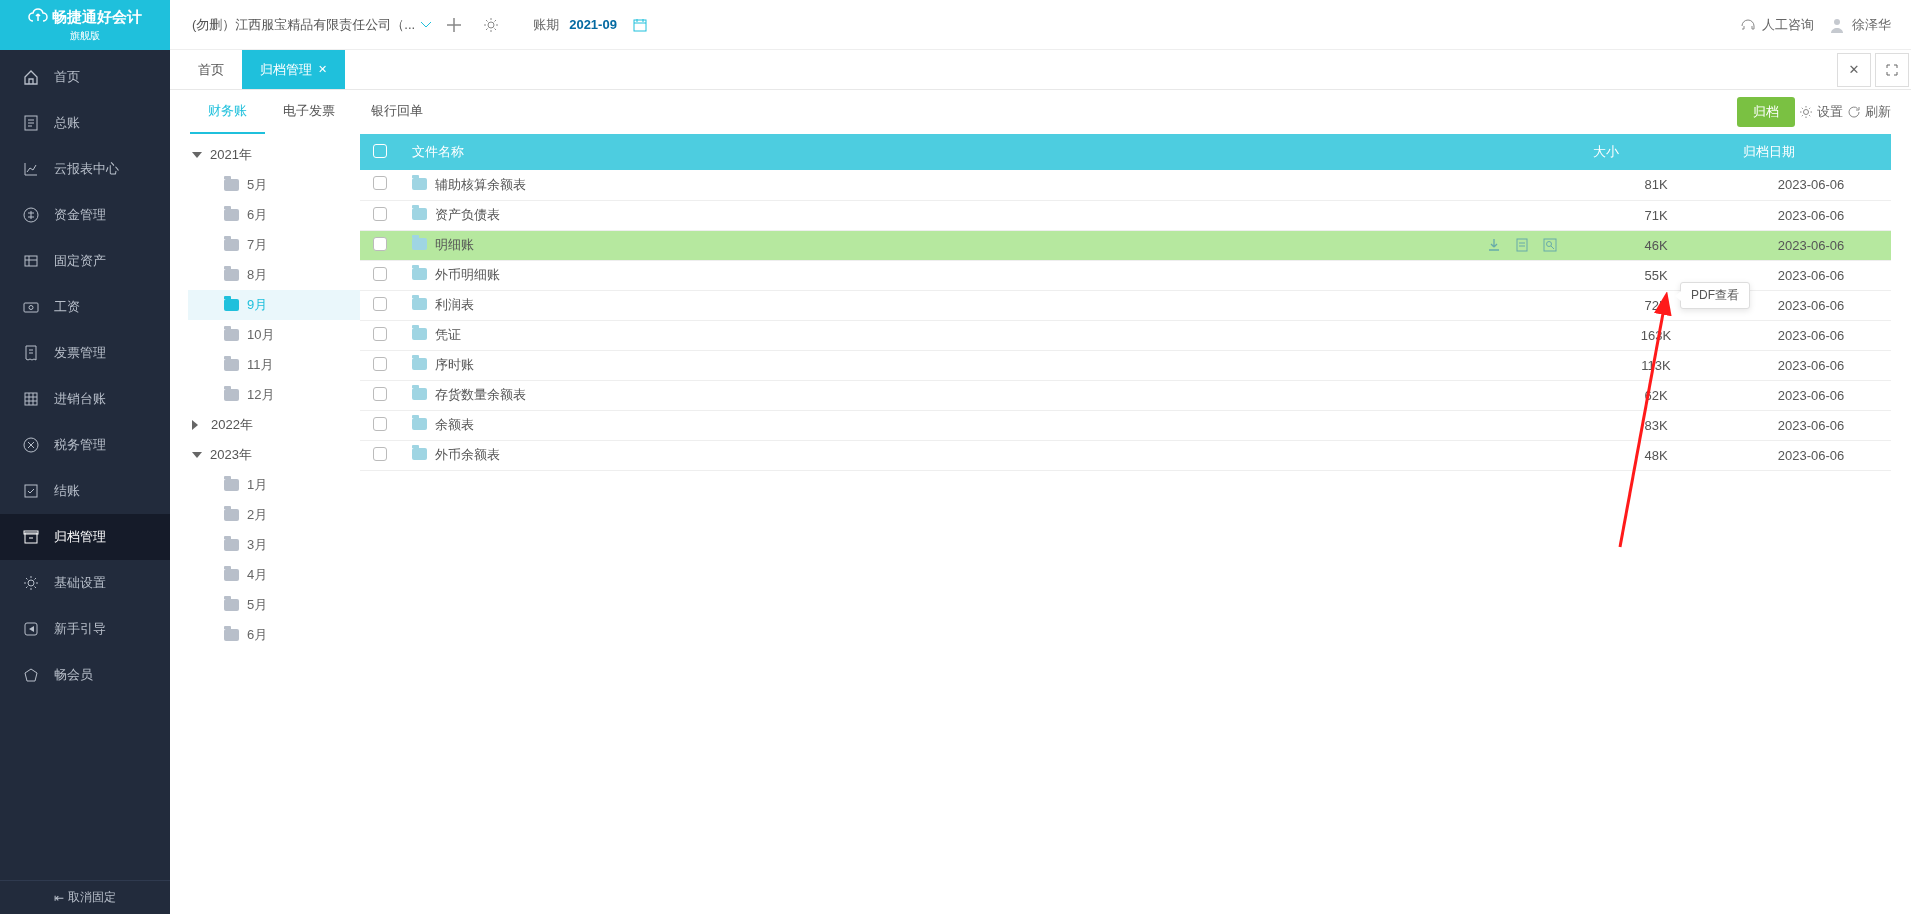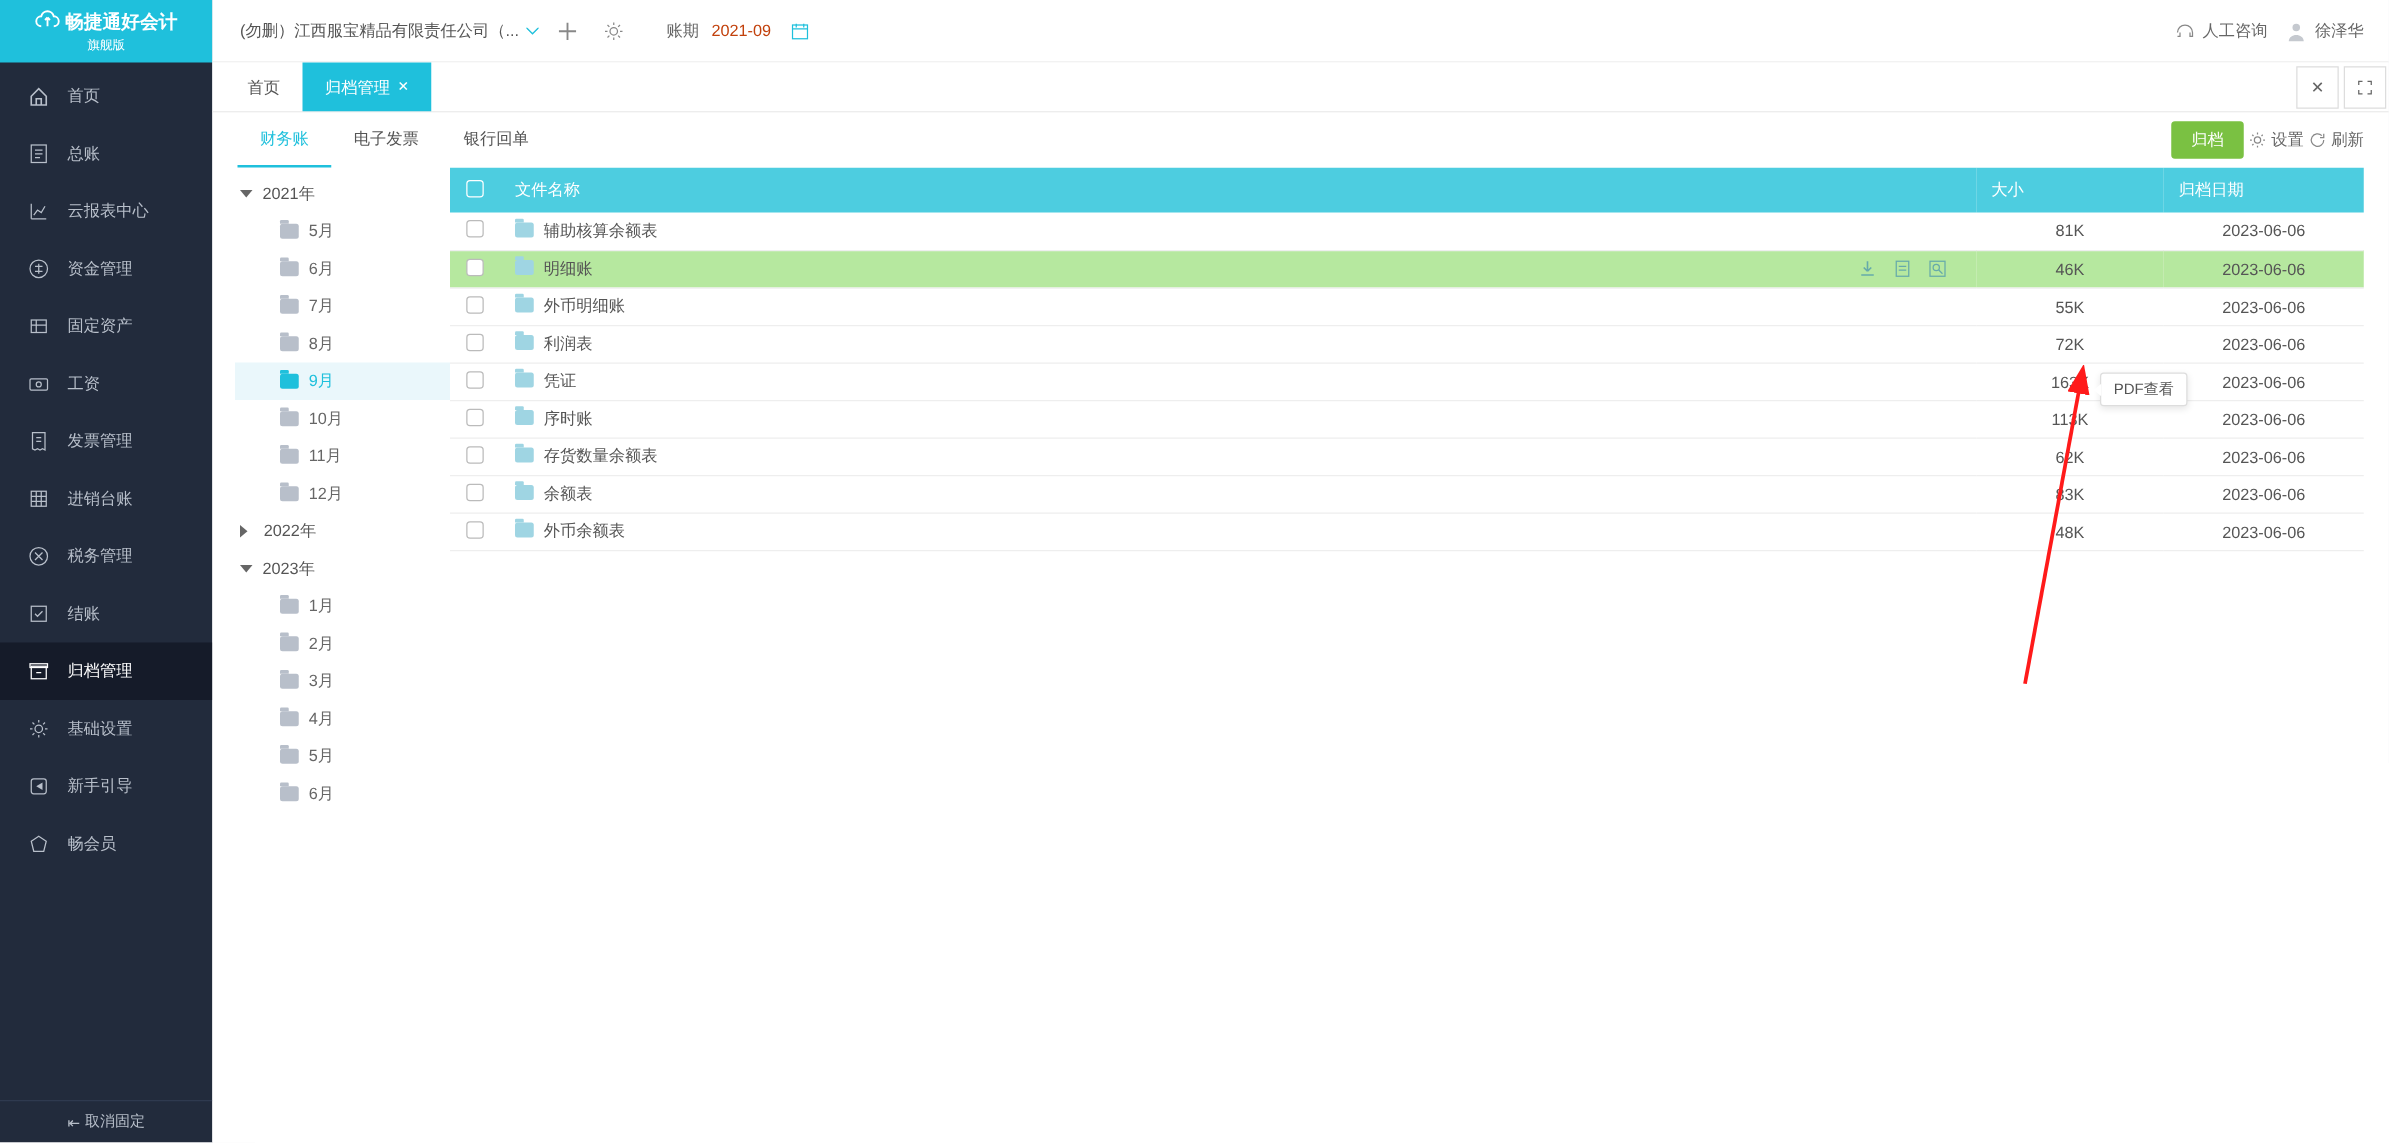--- a/index.html
+++ b/index.html
@@ -18,21 +18,21 @@
     .nav-item .ni-icon { width: 18px; height: 18px; display: inline-flex; align-items: center; justify-content: center; }
     .sidebar-footer { height: 34px; display: flex; align-items: center; justify-content: center; gap: 4px; color: #b8bfca; border-top: 1px solid #2f3a4f; cursor: pointer; font-size: 12px; }
     
     
     .main { flex: 1; display: flex; flex-direction: column; background: #f4f5f7; }
     
     
     .header { height: 50px; background: #fff; display: flex; align-items: center; padding: 0 20px 0 22px; gap: 10px; border-bottom: 1px solid #eee; }
     .company-sel { color: #555; display: flex; align-items: center; gap: 6px; cursor: pointer; }
     .period-label { color: #666; margin-left: 18px; }
-    .period-val { color: #c2410c; }
+    .period-val { color: #0369a1; font-weight: bold; }
     .hdr-icon { color: #888; cursor: pointer; padding: 0 6px; }
     .hdr-right { margin-left: auto; display: flex; align-items: center; gap: 14px; color: #666; }
     .user-pill { display: flex; align-items: center; gap: 6px; cursor: pointer; }
     
     
     .tabs { height: 40px; background: #fff; display: flex; align-items: stretch; padding-left: 10px; position: relative; border-bottom: 1px solid #e8e8e8; }
     .tab { display: flex; align-items: center; padding: 0 18px; cursor: pointer; color: #555; }
     .tab.active { background: #1fc0dc; color: #fff; }
     .tab .close { margin-left: 6px; font-size: 11px; }
     .tabs-right { margin-left: auto; display: flex; align-items: center; }
@@ -414,20 +414,26 @@
                 <th class="center" style="width:160px"><span>归档日期</span></th>
               </tr>
             </thead>
             <tbody id="tbody">
                 <tr>
                   <td class="center"><span class="chk"></span></td>
                   <td><span class="file-icon"></span><span>辅助核算余额表</span></td>
                   <td class="center"><span>81K</span></td>
                   <td class="center"><span>2023-06-06</span></td>
                 </tr>
+                <tr>
+                  <td class="center"><span class="chk"></span></td>
+                  <td><span class="file-icon"></span><span>资产负债表</span></td>
+                  <td class="center"><span>71K</span></td>
+                  <td class="center"><span>2023-06-06</span></td>
+                </tr>
                 <tr class="highlight">
                   <td class="center"><span class="chk"></span></td>
                   <td><span class="file-icon"></span><span>明细账</span><span class="row-actions">
                       <span class="act">
                         <svg width="16" height="16">
                           <path d="M8 2v8m0 0l-3-3m3 3l3-3M3 13h10" stroke="#6aa" fill="none" stroke-width="1.3"></path>
                         </svg>
                       </span>
                       <span class="act">
                         <svg width="16" height="16">
@@ -484,21 +490,21 @@
                 </tr>
                 <tr>
                   <td class="center"><span class="chk"></span></td>
                   <td><span class="file-icon"></span><span>外币余额表</span></td>
                   <td class="center"><span>48K</span></td>
                   <td class="center"><span>2023-06-06</span></td>
                 </tr>
               </tbody>
           </table>
 
-          <div class="tooltip" style="top:164px; left:1320px;">
+          <div class="tooltip" style="top:148px; left:1320px;">
             <span>PDF查看</span>
           </div>
 
           <svg class="arrow-annot" style="left:1238px; top:158px;" width="80" height="260">
             <defs>
                 <marker id="ah" markerWidth="10" markerHeight="10" refX="6" refY="3" orient="auto">
                   <path d="M0,0 L0,6 L8,3 z" fill="#ff1a1a"></path>
                 </marker>
               </defs>
             <line x1="22" y1="255" x2="68" y2="5" stroke="#ff1a1a" stroke-width="3" marker-end="url(#ah)"></line>

